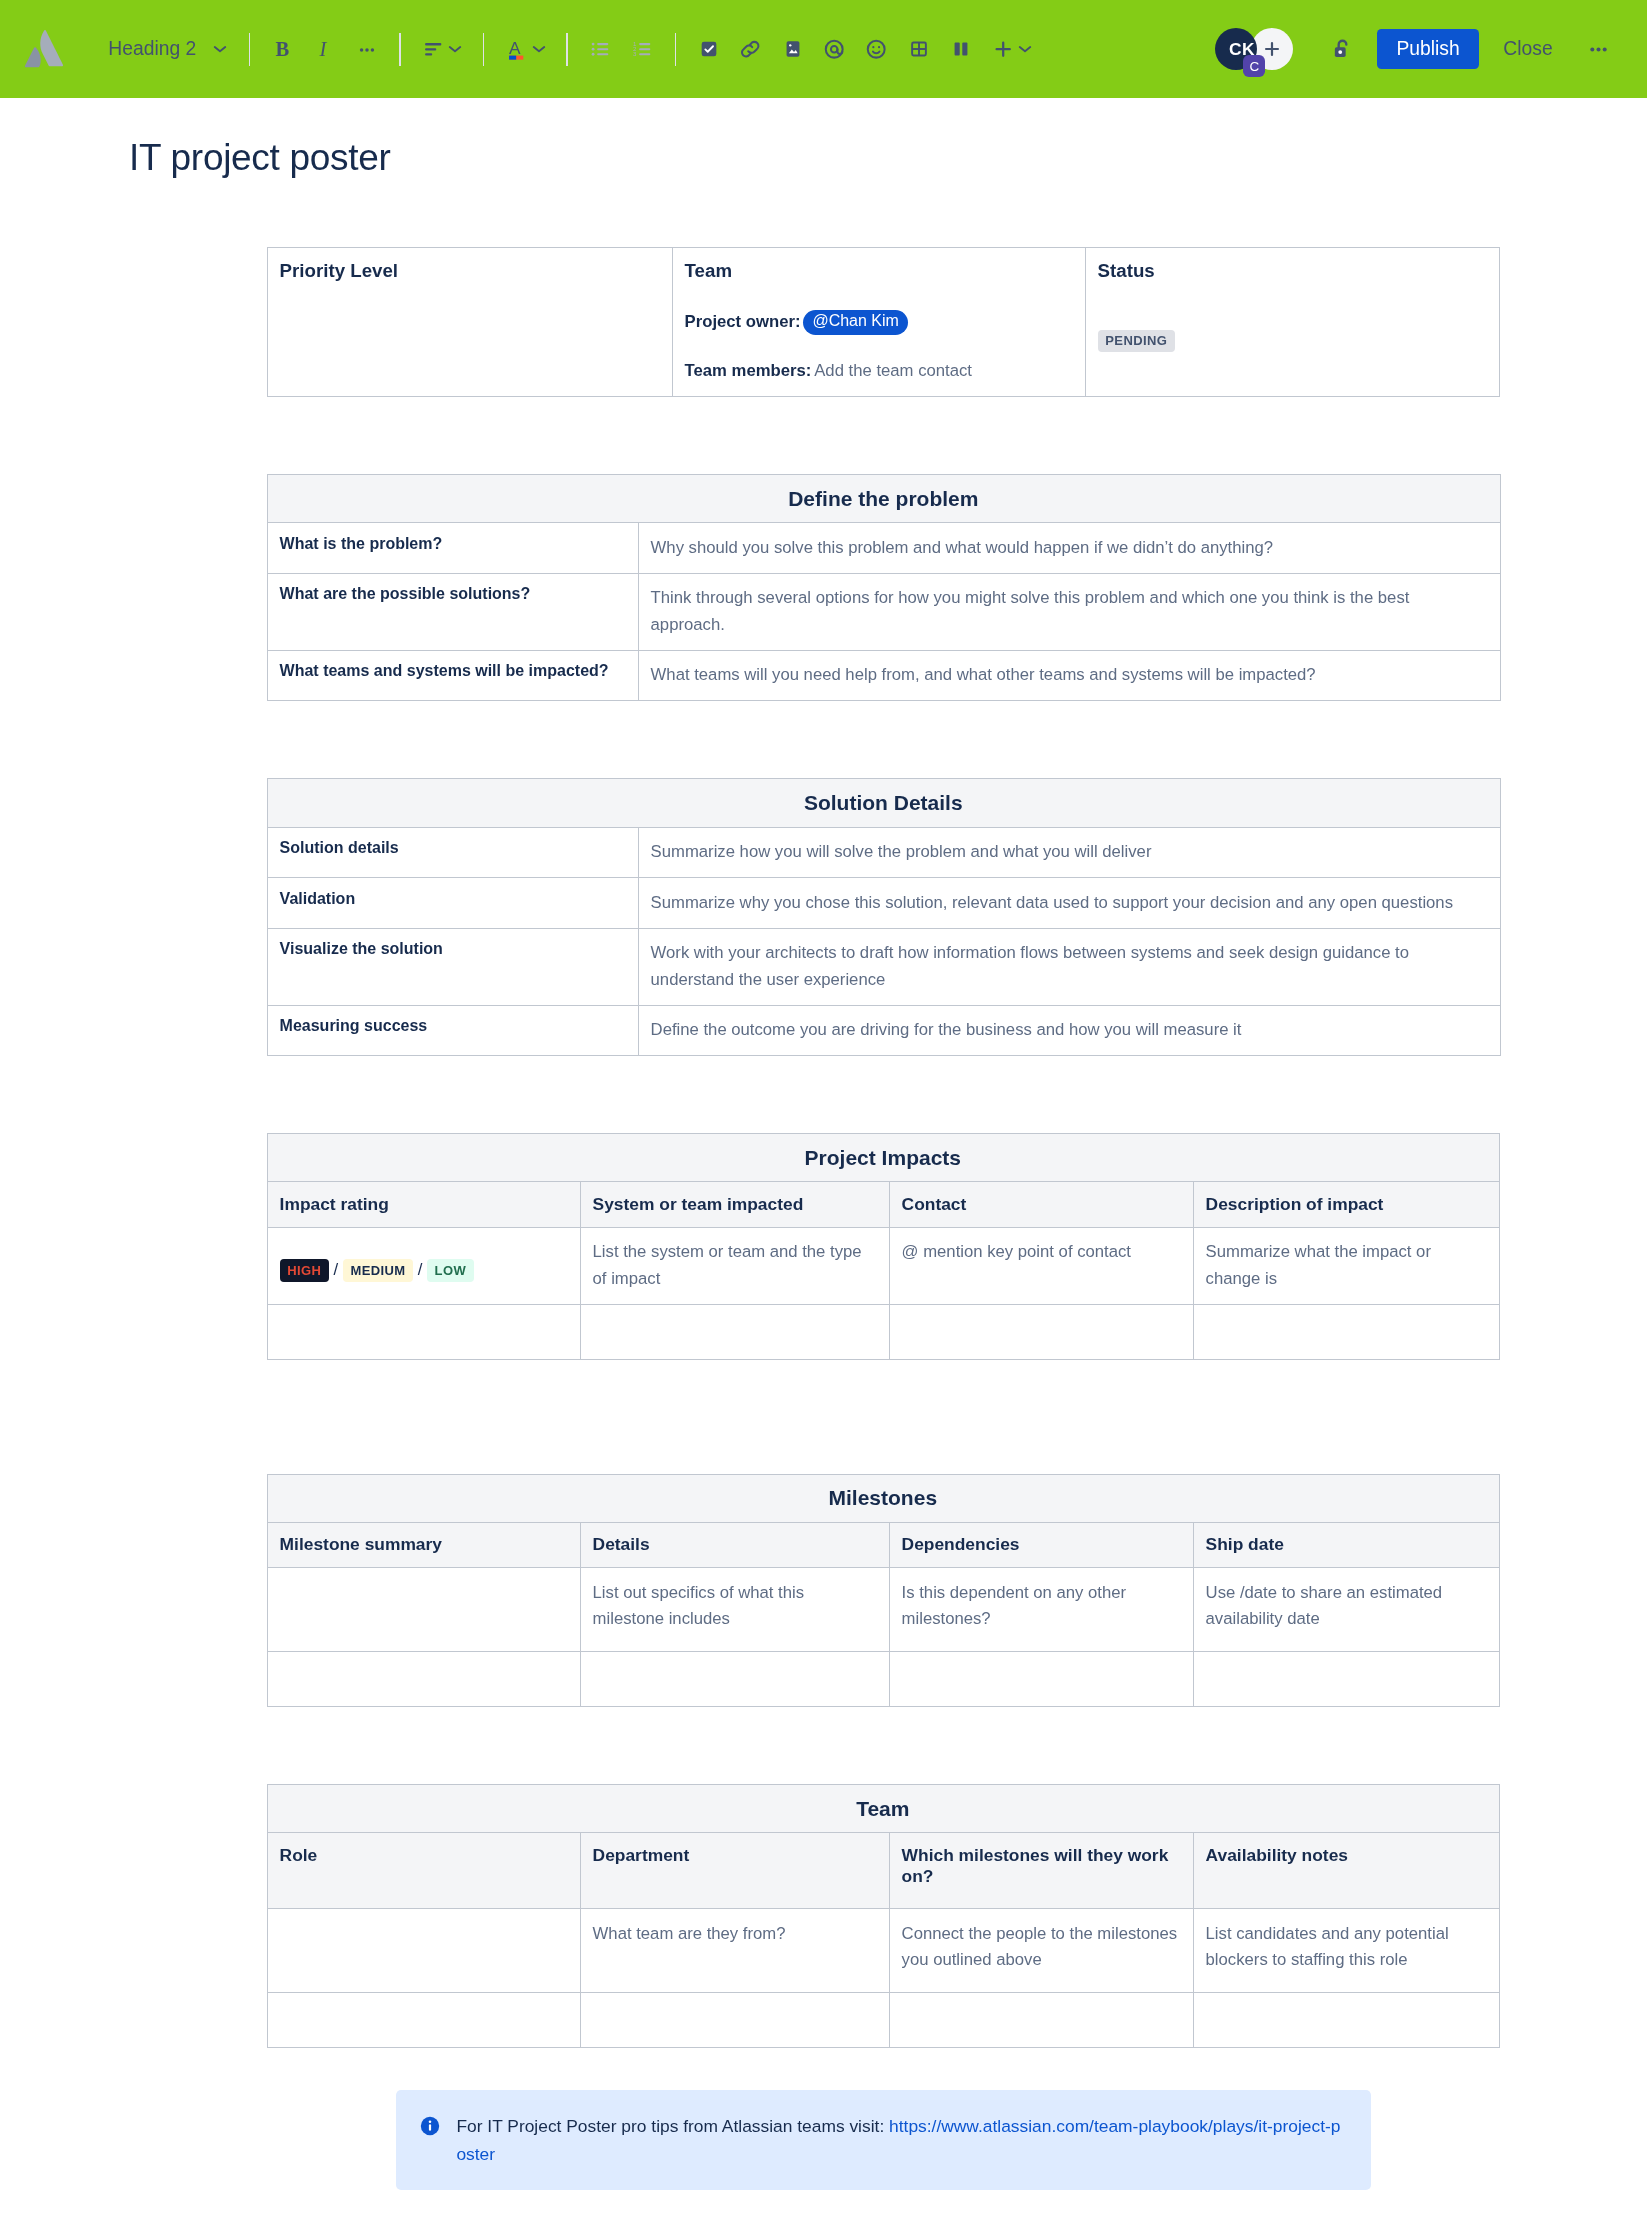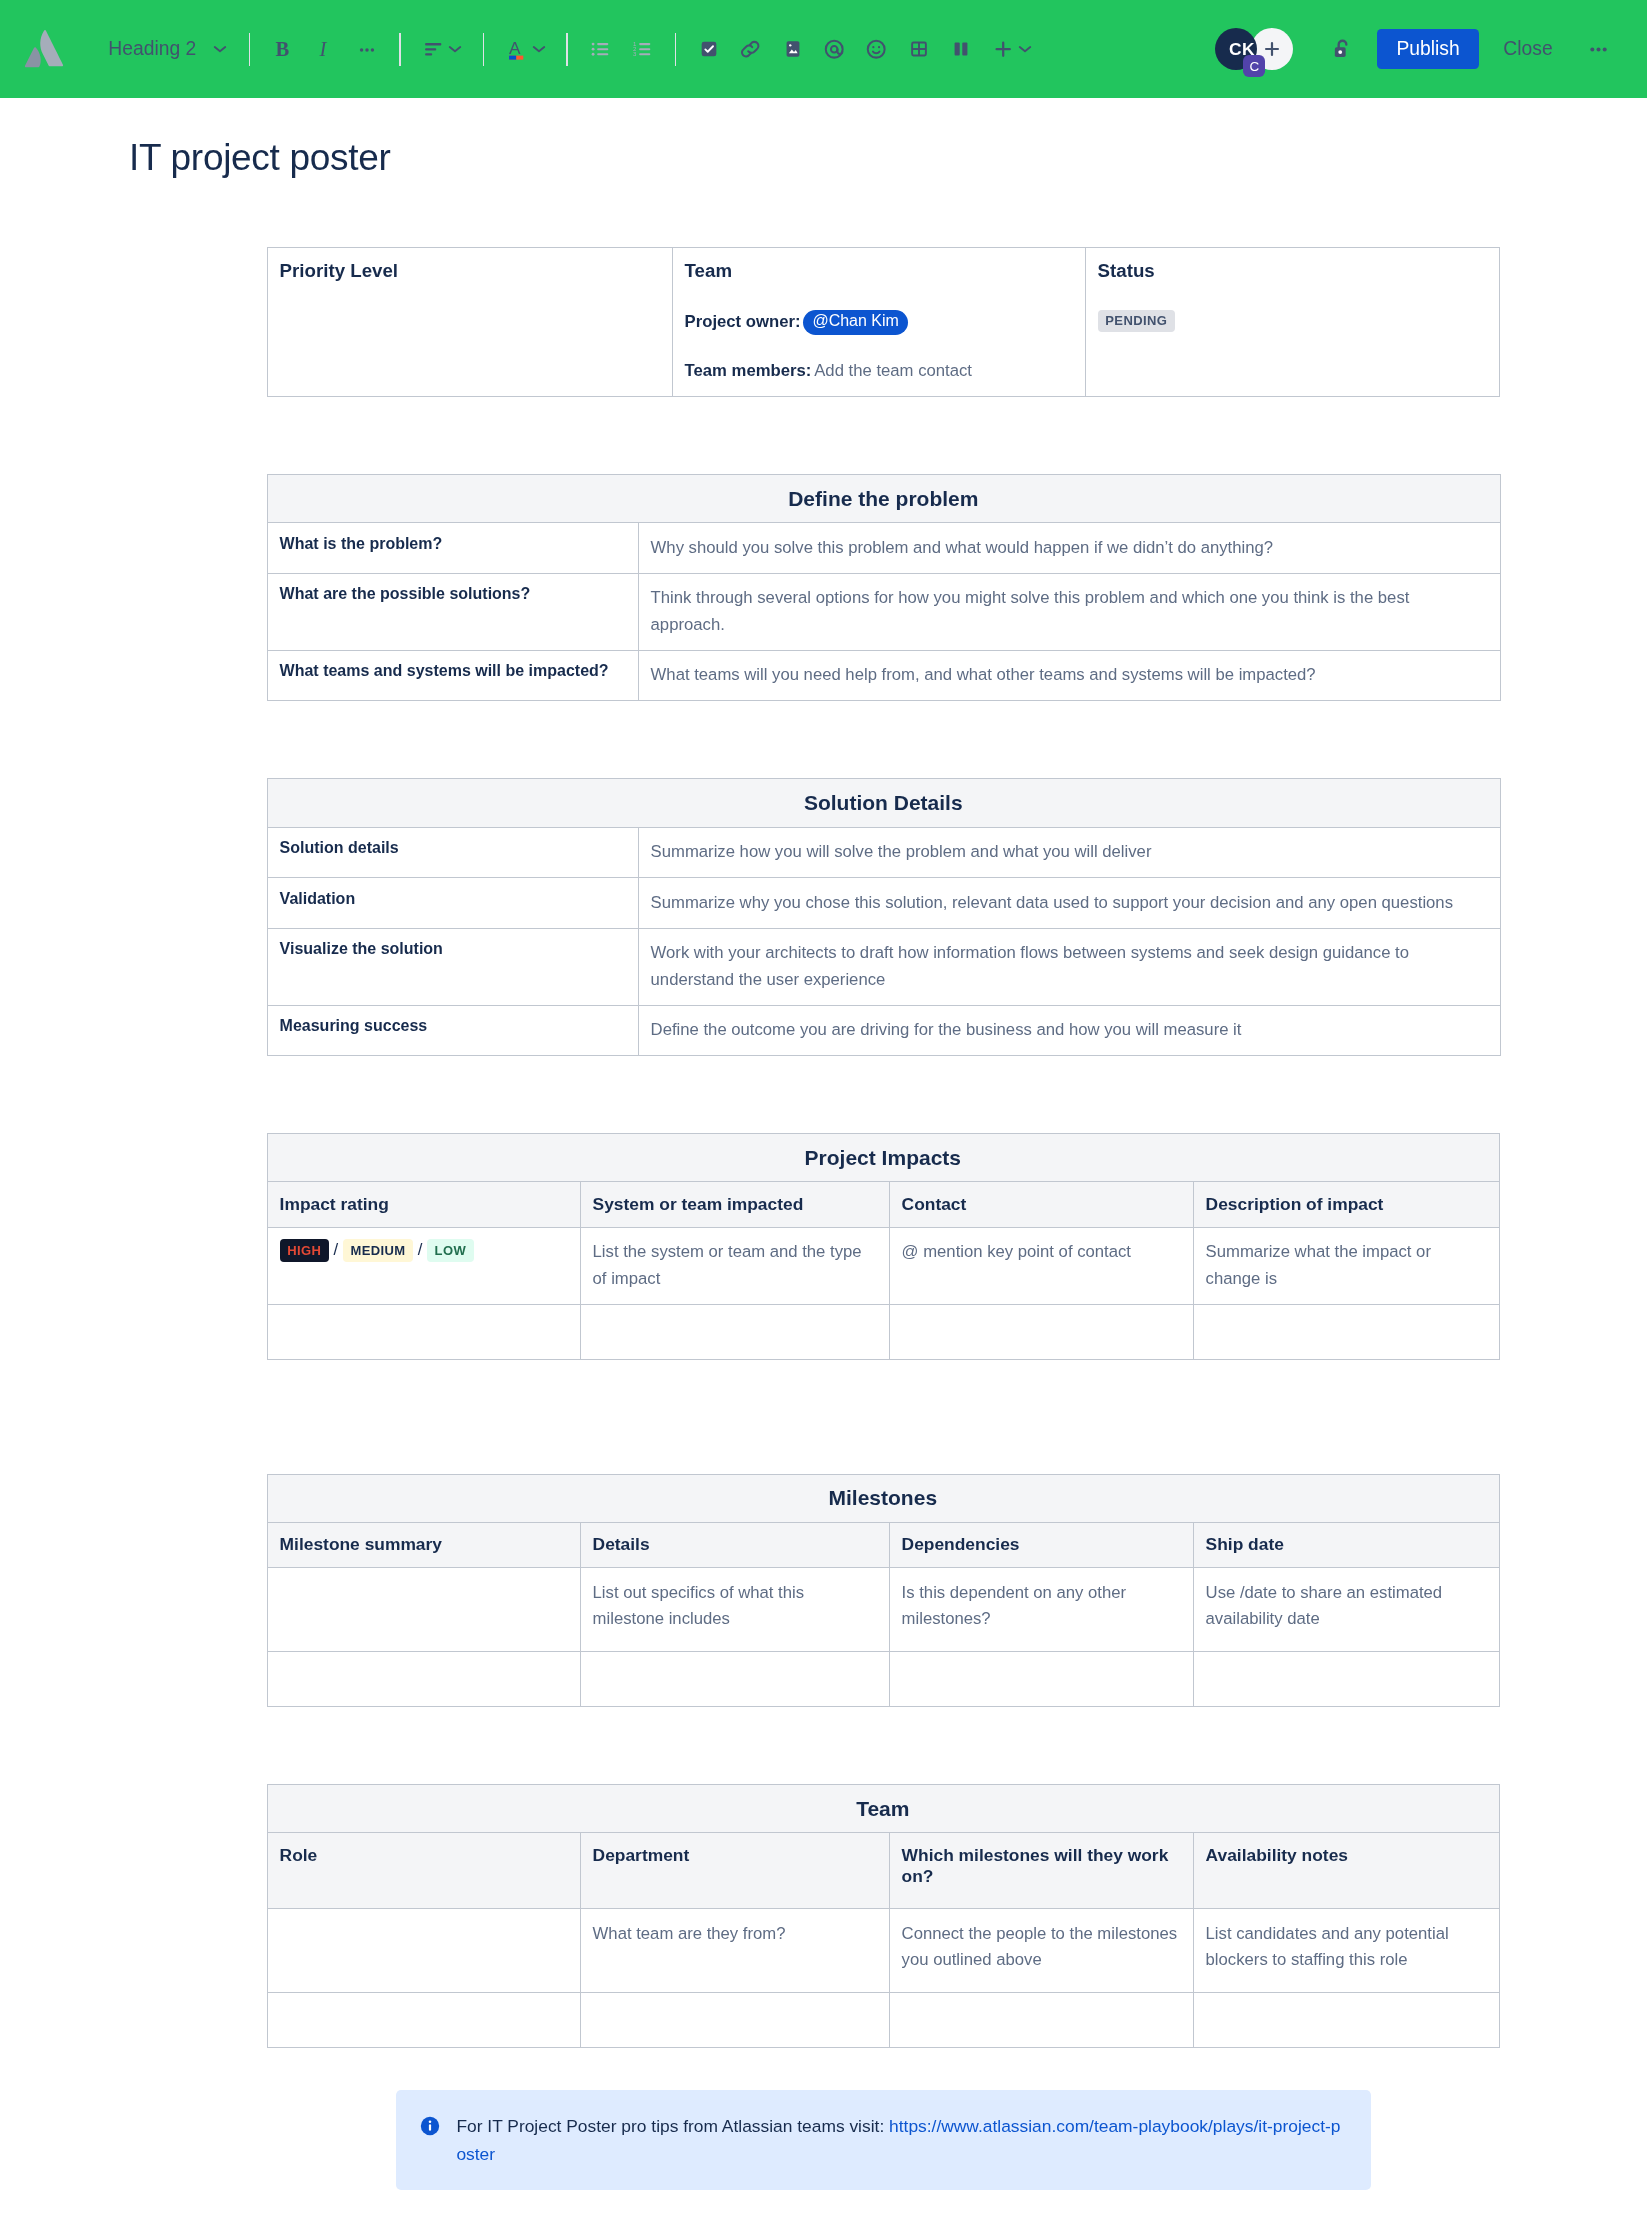--- a/index.html
+++ b/index.html
@@ -11,21 +11,21 @@
     color: #172B4D;
     -webkit-font-smoothing: antialiased;
   }
 
   
   .toolbar {
     height: 99px;
     display: flex;
     align-items: center;
     padding: 0 28px 0 22px;
-    background: #22c55e;
+    background: #84cc16;
     border-bottom: 0.6px solid #ffffff;
   }
   .atl-logo { width: 46px; height: 46px; margin-right: 30px; flex:0 0 auto; }
   .divider { width:1.3px; height:33px; background:#DFE1E6; margin:0 11.6px; flex:0 0 auto; }
 
   .style-select {
     display:flex; align-items:center; gap:16.7px;
     padding: 0 10.3px; height: 42px; border-radius:3.9px; cursor:pointer;
   }
   .style-select .label { font-size:19.3px; color:#42526E; white-space:nowrap; }
@@ -127,21 +127,21 @@
   .t1 .colhdr { font-weight:700; font-size:18.7px; color:#172B4D; }
   .lbl { font-weight:700; font-size:16.7px; color:#172B4D; }
   .mention {
     background:#0C55D0; color:#ffffff; border-radius:14px;
     padding: 1.9px 9px 3.2px 9px; font-size:16px; display:inline-block;
     line-height:1.25;
   }
   .lozenge {
     display:inline-block; background:#DFE1E6; color:#42526E;
     font-size:13px; font-weight:700; letter-spacing:0.4px;
-    padding: 3.9px 7.7px 3.9px 7.7px; border-radius:3.9px; text-transform:uppercase;
+    padding: 3.9px 7.7px 3.9px 7.7px; border-radius:3.9px; text-transform:uppercase;margin-top:20px;
   }
   .lz-high { background:#0f172a; color:#E34935; }
   .lz-med  { background:#FFF7D6; color:#172B4D; }
   .lz-low  { background:#DFFCF0; color:#216E4E; }
   .lz-sep { color:#172B4D; font-size:16.7px; margin:0 4.5px; }
 
   .h2-center {
     text-align:center; font-size:26px; font-weight:700; color:#172B4D;
     margin: 0; width: 1232px;
   }

